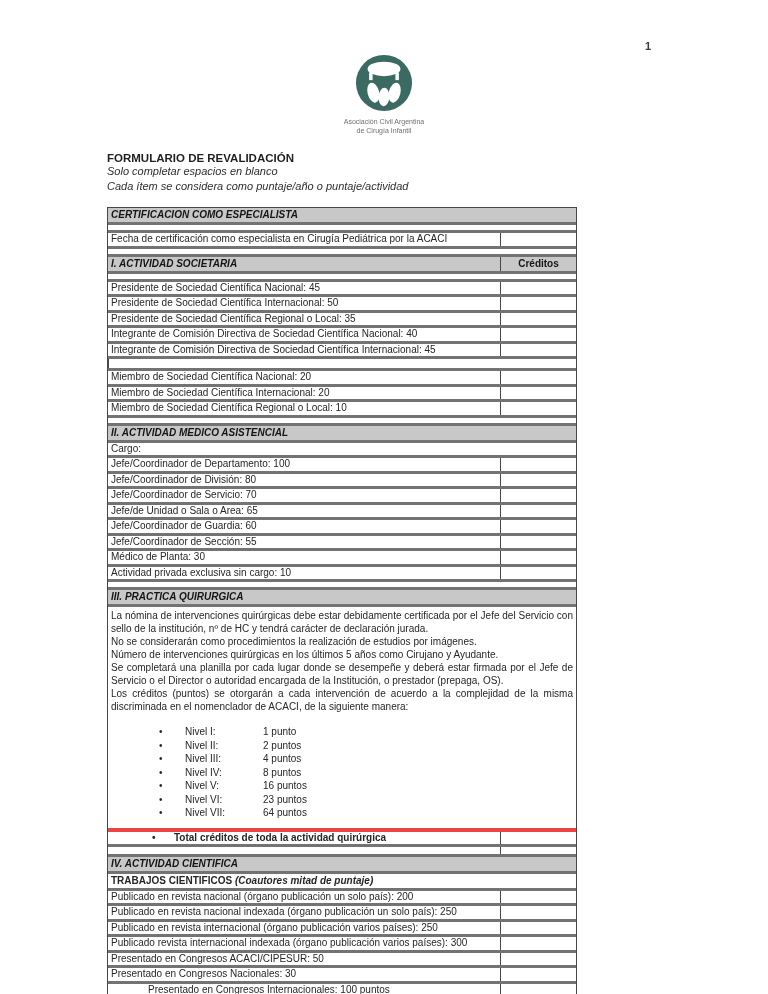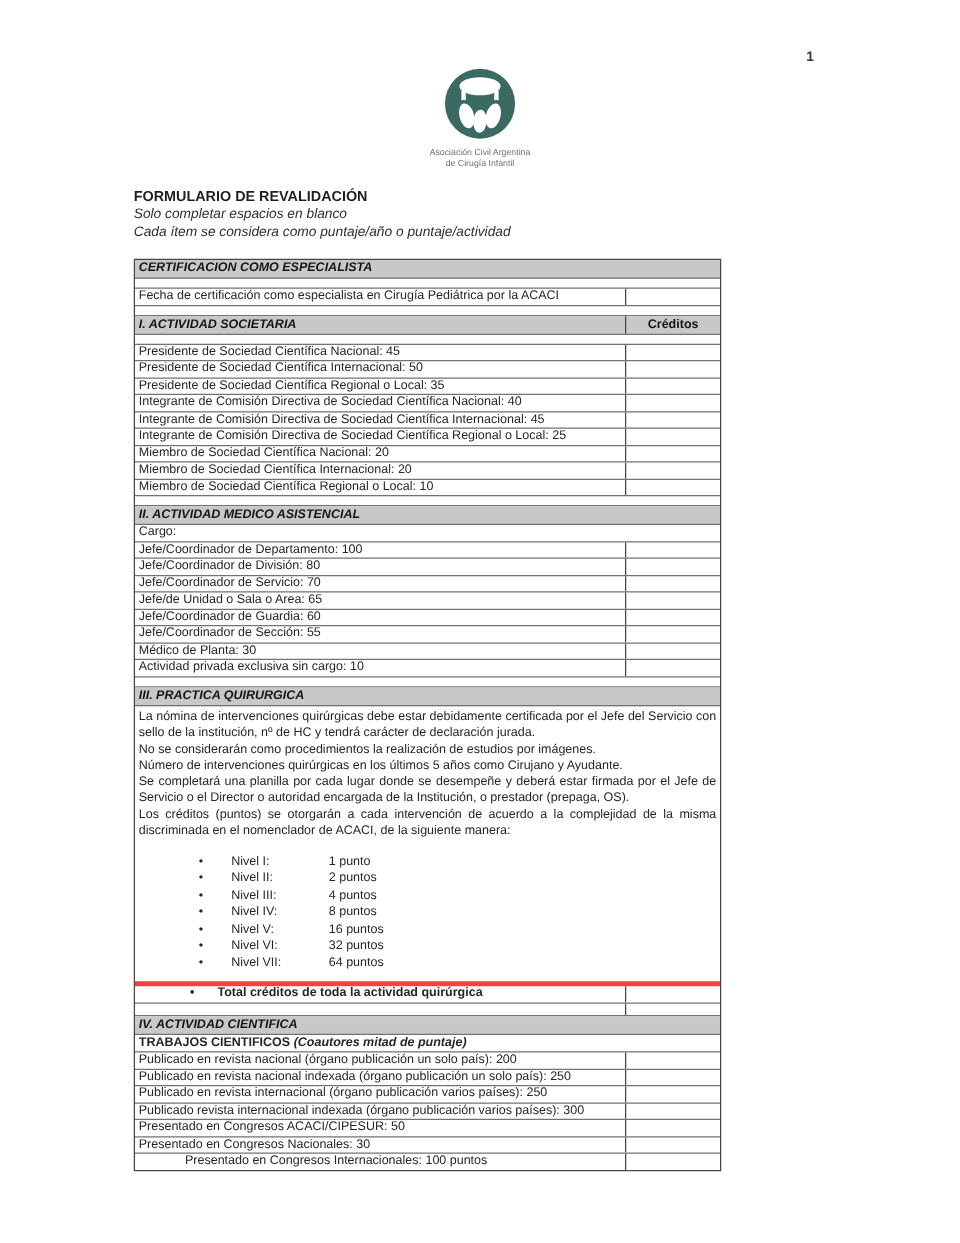--- a/index.html
+++ b/index.html
@@ -40,21 +40,21 @@
   .content {
     position: absolute;
     left: 107px;
     top: 152px;
     width: 470px;
   }
   .doc-title { font-size: 11.5px; font-weight: bold; color: #1f1f1f; }
   .doc-note { font-size: 11px; font-style: italic; line-height: 15px; color: #2e2e2e; }
 
   .main-table { margin-top: 13px; border: 1px solid #474747; }
-  .row { display: flex; border-bottom: 1px solid #737373; min-height: 12px; align-items: stretch; }
+  .row { display: flex; border-bottom: 3px solid #737373; min-height: 12px; align-items: stretch; }
   .row:last-child { border-bottom: none; margin-left: 37px; }
   .cell { font-size: 10px; line-height: 12.5px; padding: 0 3px; }
   .label-cell { flex: 1; }
   .credit-cell { width: 76px; border-left: 1px solid #474747; }
   .hdr { background: #c8c8c8; min-height: 14px; }
   .hdr .cell { font-weight: bold; font-style: italic; line-height: 14px; color: #151515; }
   .hdr .credit-cell { font-style: normal; text-align: center; }
   .spacer { min-height: 8px; }
   .empty-small { min-height: 10px; }
 
@@ -134,21 +134,20 @@
       </div>
       <div class="row">
         <div class="cell label-cell">Integrante de Comisión Directiva de Sociedad Científica Nacional: 40</div>
         <div class="cell credit-cell"></div>
       </div>
       <div class="row">
         <div class="cell label-cell">Integrante de Comisión Directiva de Sociedad Científica Internacional: 45</div>
         <div class="cell credit-cell"></div>
       </div>
       <div class="row">
-        <div class="cell label-cell">Integrante de Comisión Directiva de Sociedad Científica Regional o Local: 25</div>
         <div class="cell credit-cell"></div>
       </div>
       <div class="row">
         <div class="cell label-cell">Miembro de Sociedad Científica Nacional: 20</div>
         <div class="cell credit-cell"></div>
       </div>
       <div class="row">
         <div class="cell label-cell">Miembro de Sociedad Científica Internacional: 20</div>
         <div class="cell credit-cell"></div>
       </div>
@@ -229,21 +228,21 @@
             <span>8 puntos</span>
           </div>
           <div class="level-item">
             <span class="bullet">•</span>
             <span class="lvl-label">Nivel V:</span>
             <span>16 puntos</span>
           </div>
           <div class="level-item">
             <span class="bullet">•</span>
             <span class="lvl-label">Nivel VI:</span>
-            <span>32 puntos</span>
+            <span>23 puntos</span>
           </div>
           <div class="level-item">
             <span class="bullet">•</span>
             <span class="lvl-label">Nivel VII:</span>
             <span>64 puntos</span>
           </div>
         </div>
       </div>
       <div class="row">
         <div class="cell label-cell total-flex">

